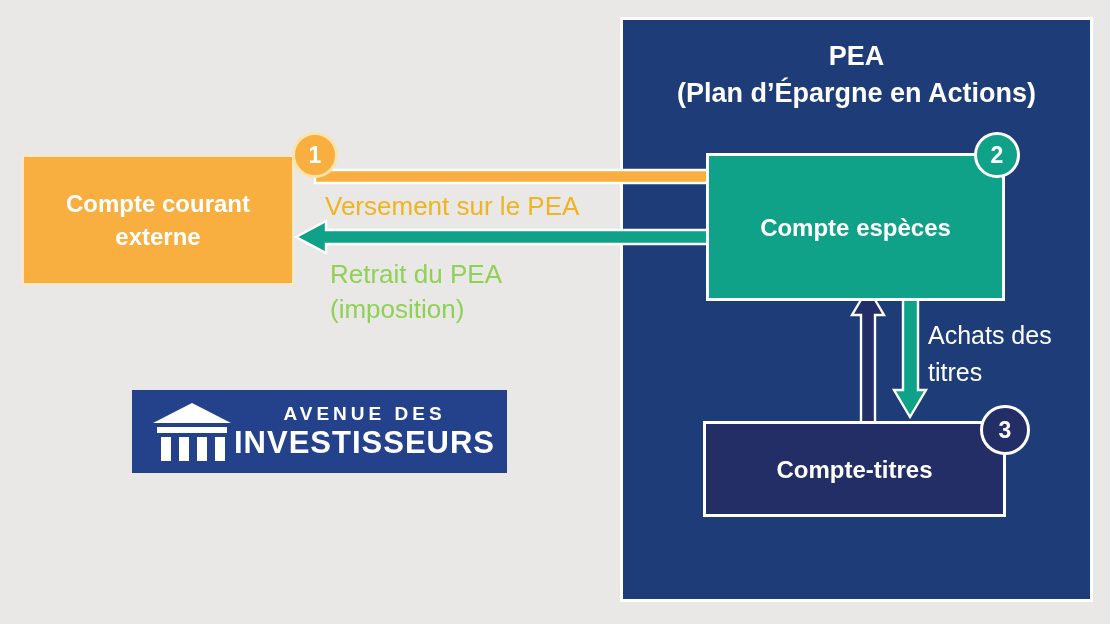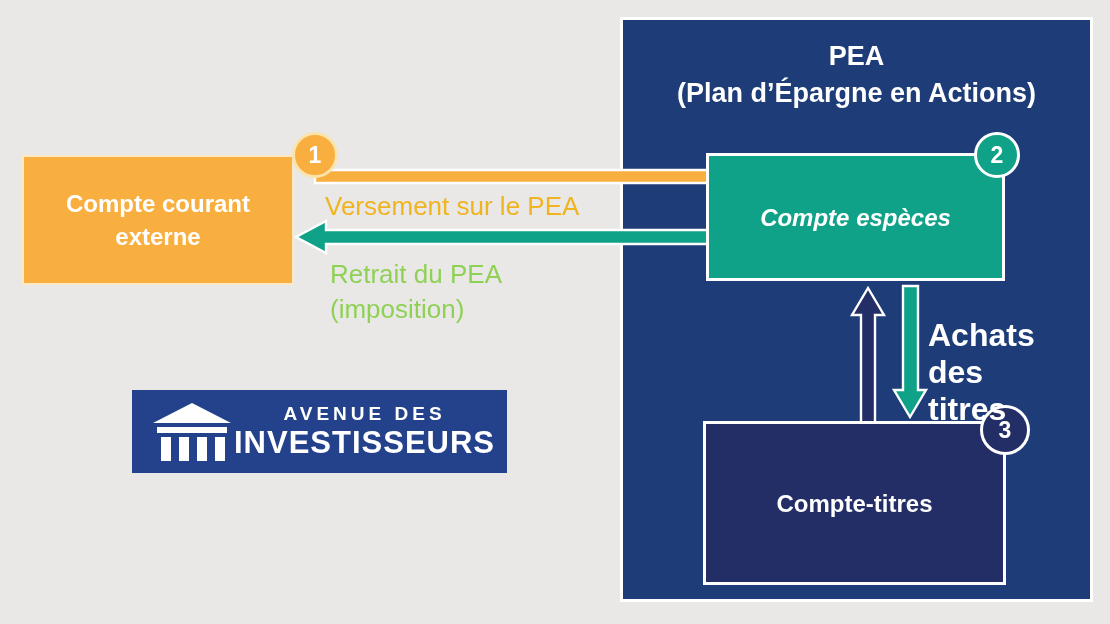--- a/index.html
+++ b/index.html
@@ -26,25 +26,25 @@
     position:absolute; box-sizing:border-box;
     display:flex; align-items:center; justify-content:center;
     text-align:center; color:#fff; font-weight:bold; font-size:24px; line-height:33px;
   }
   .box span { display:block; }
   .box-external {
     left:22px; top:155px; width:272px; height:130px;
     background:var(--orange); border:2px solid rgba(255,252,240,.75);
   }
   .box-cash {
-    left:706px; top:153px; width:299px; height:128px;
-    background:var(--teal); border:3px solid #fff;font-style:italic;
+    left:706px; top:153px; width:299px; height:148px;
+    background:var(--teal); border:3px solid #fff;
   }
   .box-securities {
-    left:703px; top:421px; width:303px; height:164px;
+    left:703px; top:421px; width:303px; height:96px;
     background:var(--navy-box); border:3px solid #fff;
   }
 
   
   .arrows { position:absolute; left:0; top:0; width:1110px; height:624px; pointer-events:none; }
   .arrows polygon { stroke:#fff; stroke-width:2.4; stroke-linejoin:miter; }
   .fill-orange { fill:var(--orange); }
   .fill-teal   { fill:var(--teal); }
   .fill-navy   { fill:var(--navy-box); }
 
@@ -57,21 +57,21 @@
   .step-1 { left:292px; top:132px; width:46px; height:46px; background:var(--orange); border-color:#FBE3AC; }
   .step-2 { left:974px; top:132px; width:46px; height:46px; background:var(--teal); }
   .step-3 { left:980px; top:405px; width:50px; height:50px; background:var(--navy-box); }
 
   
   .flow-label { position:absolute; text-align:left; }
   .flow-label span { display:block; }
   .lbl-deposit  { left:325px; top:191px; width:295px; font-size:26px; color:var(--deposit-label); }
   .lbl-withdraw { left:330px; top:257px; width:290px; font-size:26px; line-height:35px; color:var(--withdrawal-label); }
   .lbl-sales    { left:628px; top:319px; width:234px; font-size:25px; line-height:37px; font-weight:bold; color:#fff; }
-  .lbl-purchase { left:928px; top:317px; width:155px; font-size:32px; line-height:37px; font-weight:bold; color:#fff; }
+  .lbl-purchase { left:928px; top:317px; width:155px; font-size:25px; line-height:37px; font-weight:normal; color:#fff; }
 
   
   .logo {
     position:absolute; left:132px; top:390px; width:375px; height:83px;
     background:var(--logo-panel); display:flex; align-items:center;
   }
   .logo-icon { margin-left:20px; flex:0 0 auto; }
   .logo-text { flex:1 1 auto; text-align:center; color:#fff; font-weight:bold; margin-right:10px; }
   .logo-text span { display:block; }
   .logo-line1 { font-size:19px; letter-spacing:4px;text-align:center; }

